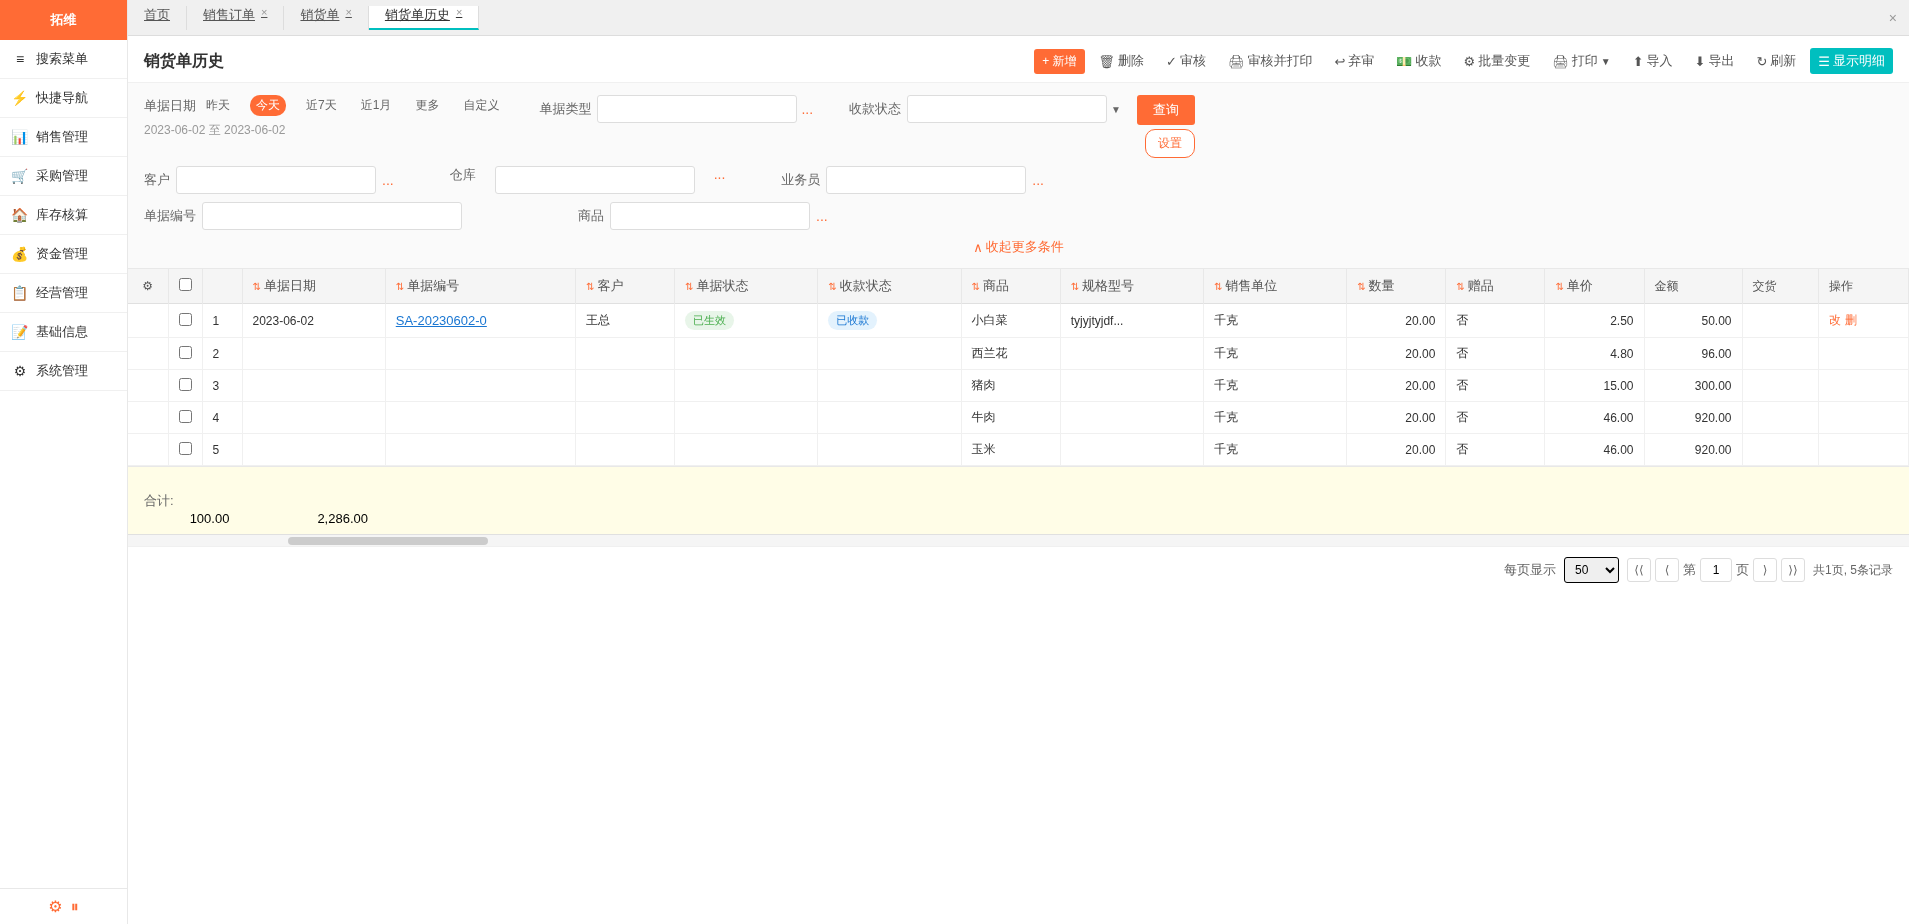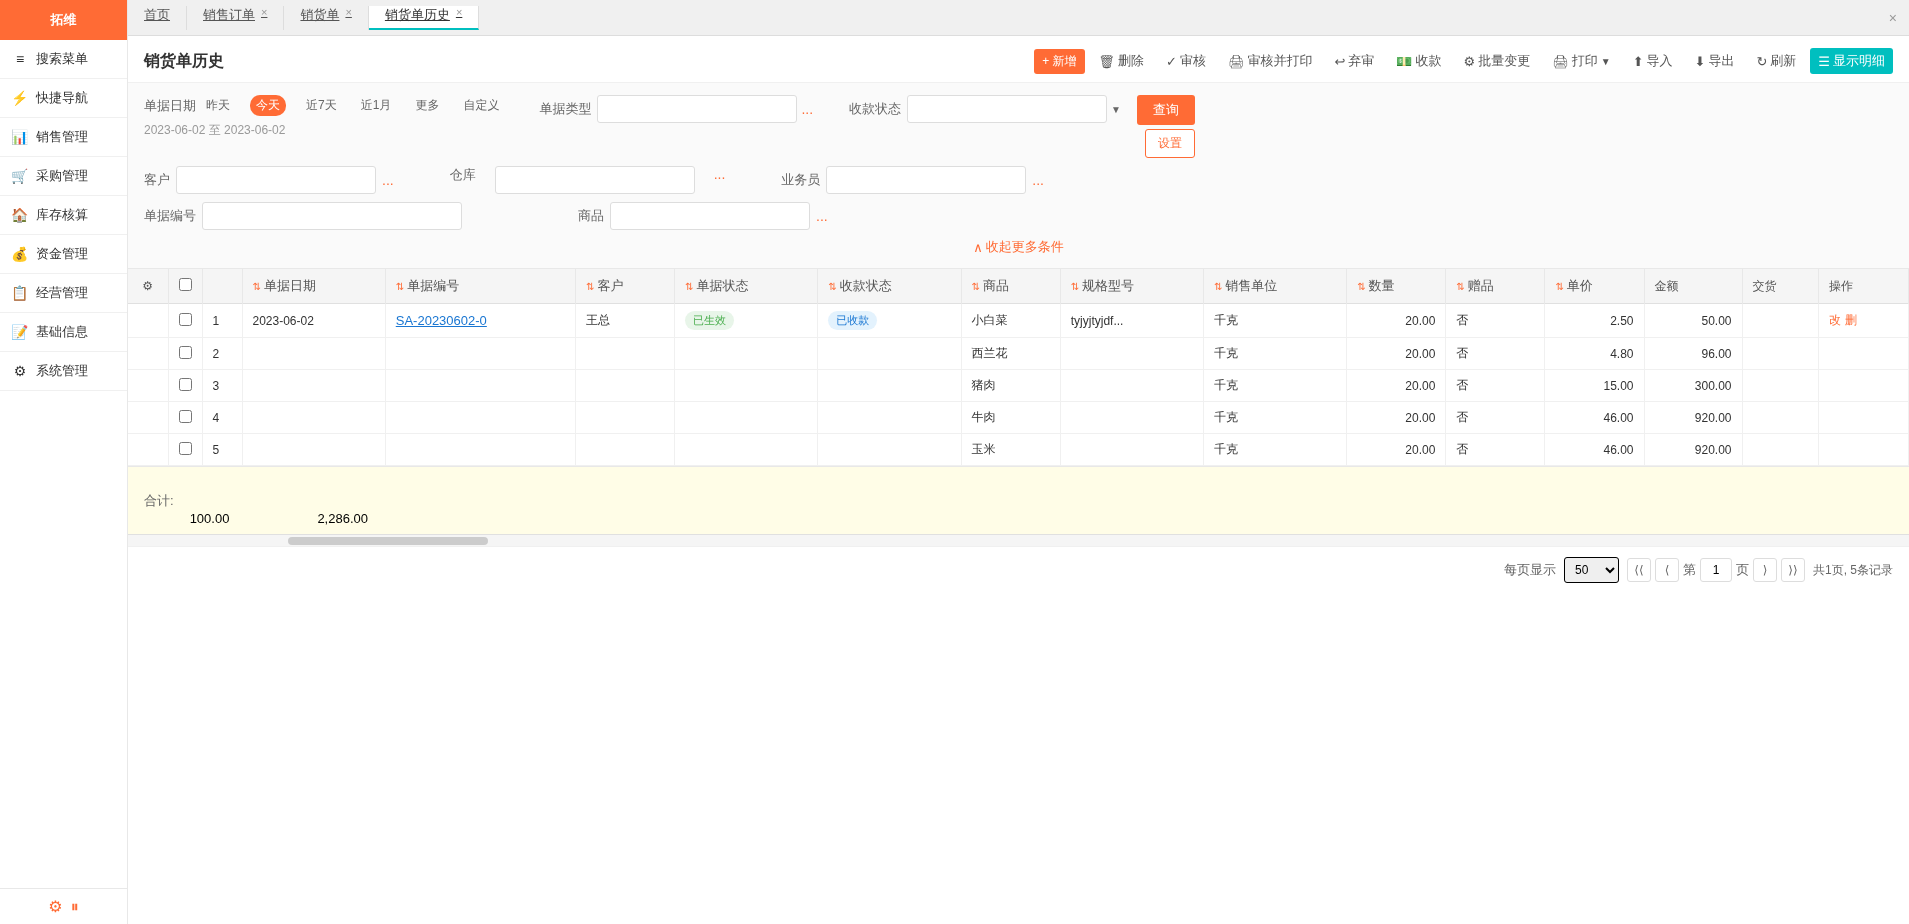--- a/index.html
+++ b/index.html
@@ -211,21 +211,21 @@
       border: none;
       border-radius: 3px;
       padding: 6px 16px;
       cursor: pointer;
       font-size: 13px;
     }
     .set-btn {
       background: #fff;
       color: #ff6b35;
       border: 1px solid #ff6b35;
-      border-radius: 3px;
+      border-radius: 10px;
       padding: 5px 12px;
       cursor: pointer;
       font-size: 12px;
     }
     .query-actions {
       display: flex;
       flex-direction: column;
       gap: 4px;
       align-items: flex-end;
     }

